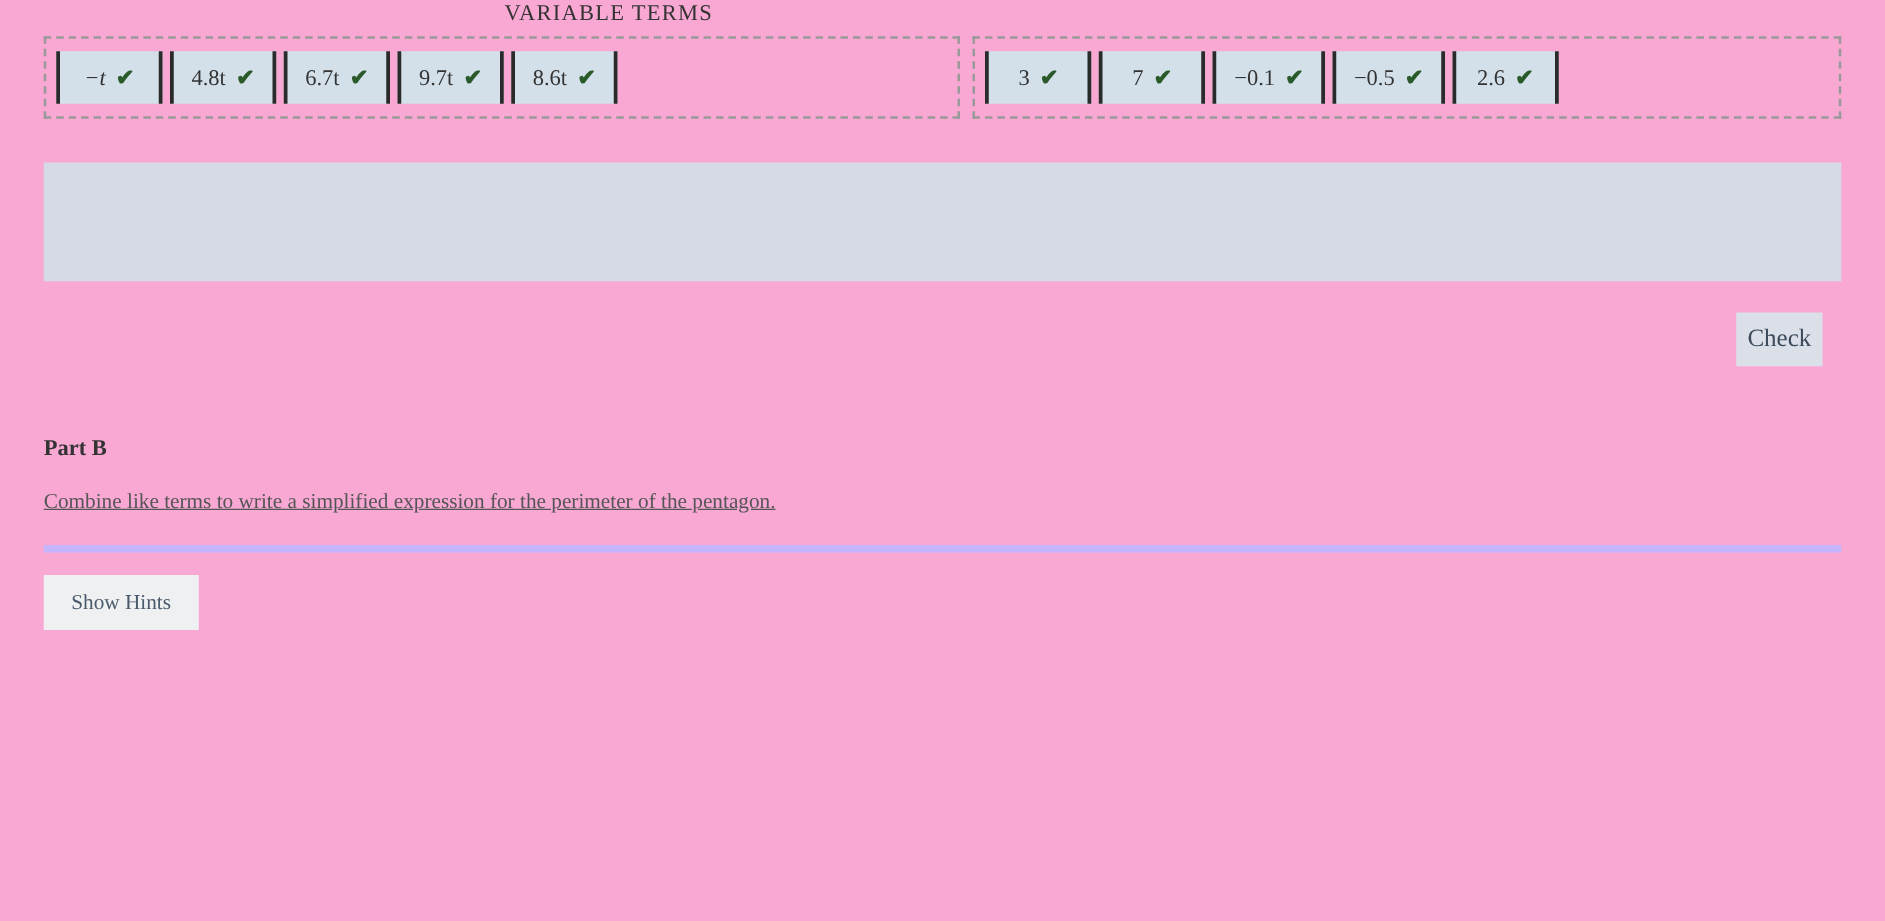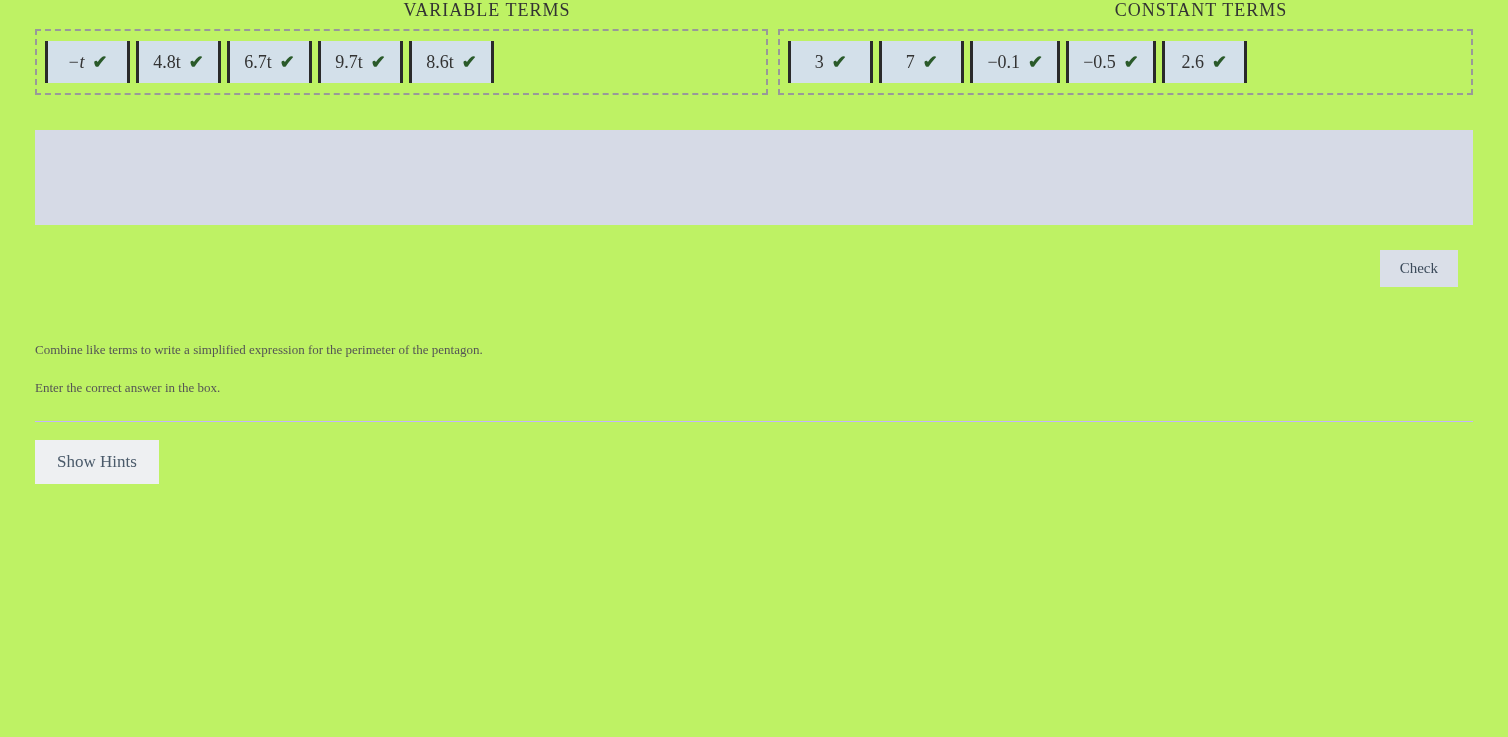--- a/index.html
+++ b/index.html
@@ -9,21 +9,21 @@
     }
     body {
       font-family: Georgia, 'Times New Roman', serif;
       background: #f5f5f5;
       padding: 0;
       width: 1508px;
       height: 737px;
       overflow: hidden;
     }
     .page {
-      background: #bef264;
+      background: #f9a8d4;
       min-height: 100%;
       position: relative;
     }
     .headers-row {
       display: flex;
       padding: 0 40px;
       margin-bottom: 8px;
     }
     .header-label {
       font-size: 18px;
@@ -86,43 +86,44 @@
       background: #d6dae6;
     }
     .check-row {
       display: flex;
       justify-content: flex-end;
       margin: 25px 50px 0 0;
     }
     .check-button {
       background: #dadfe8;
       color: #3b4a5a;
-      padding: 10px 20px;
-      font-size: 15px;
+      padding: 10px 9px;
+      font-size: 20px;
       border: none;
       cursor: pointer;
       font-family: Georgia, serif;
     }
     .part-b {
       margin: 55px 35px 0 35px;
     }
     .part-b-title {
       font-weight: bold;
       font-size: 18px;
       color: #333;
       margin-bottom: 22px;
     }
     .part-b-text {
-      font-size: 13px;
+      font-size: 17px;
       color: #555;
       margin-bottom: 22px;
+      text-decoration: underline;
     }
     .answer-section {
       margin: 25px 35px 0 35px;
-      border-top: 1px solid #c4b5fd;
+      border-top: 6px solid #c4b5fd;
       padding-top: 18px;
     }
     .show-hints {
       background: #eef0f2;
       color: #4a5a6a;
       padding: 12px 22px;
       font-size: 17px;
       border: none;
       cursor: pointer;
       font-family: Georgia, serif;
@@ -132,21 +133,20 @@
       font-style: italic;
     }
   </style>
 </head>
 <body>
 
 <div class="page">
 
   <div class="headers-row">
     <div class="header-label header-var">VARIABLE TERMS</div>
-    <div class="header-label header-const">CONSTANT TERMS</div>
   </div>
 
   <div class="drop-zones">
     <div class="drop-zone variable">
       <div class="term-card">
         <span class="term-text"><span class="italic-var">−t</span></span>
         <span class="check-icon">✔</span>
       </div>
       <div class="term-card">
         <span class="term-text"><span>4.8t</span></span>
@@ -189,21 +189,21 @@
     </div>
   </div>
 
   <div class="answer-strip"></div>
 
   <div class="check-row">
     <button class="check-button">Check</button>
   </div>
 
   <div class="part-b">
+    <div class="part-b-title">Part B</div>
     <div class="part-b-text">Combine like terms to write a simplified expression for the perimeter of the pentagon.</div>
-    <div class="part-b-text">Enter the correct answer in the box.</div>
   </div>
 
   <div class="answer-section">
     <button class="show-hints">Show Hints</button>
   </div>
 
 </div>
 
 </body></html>

